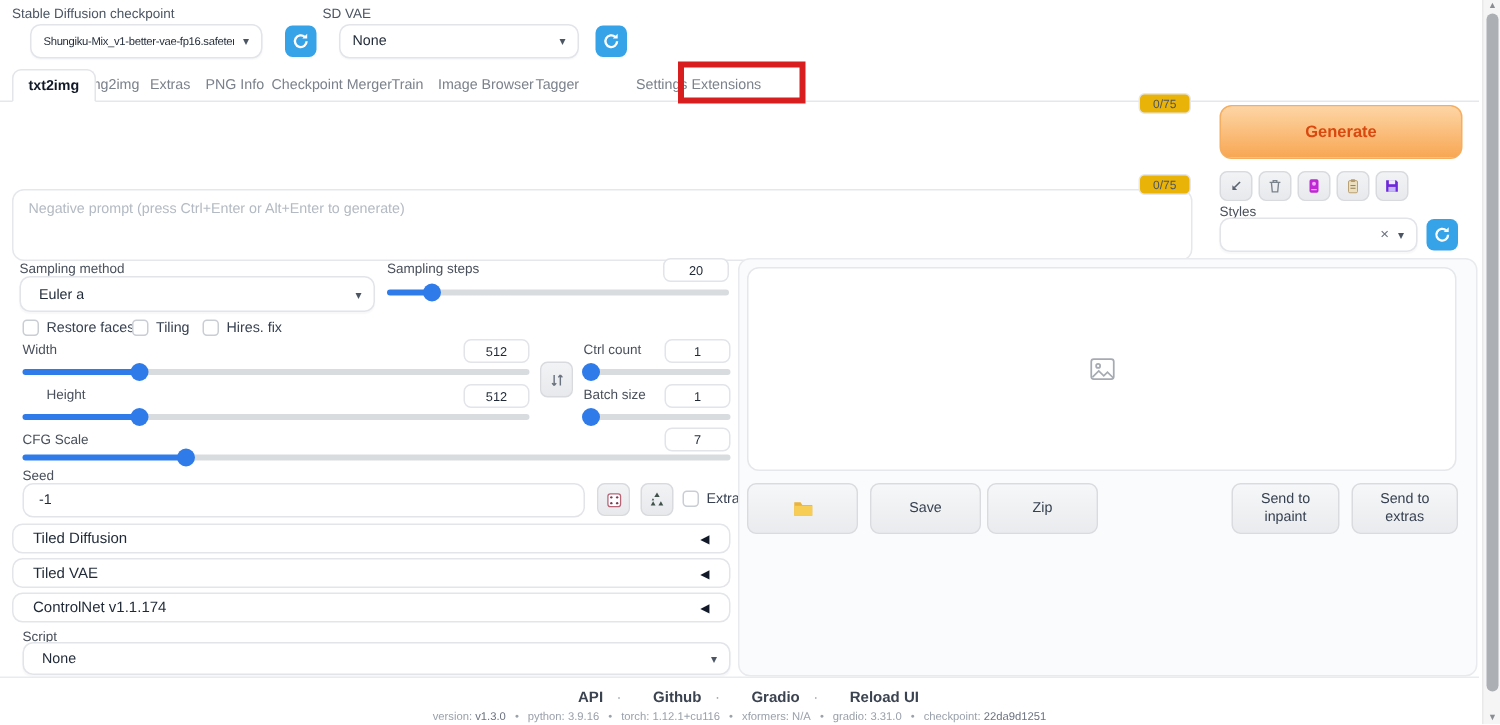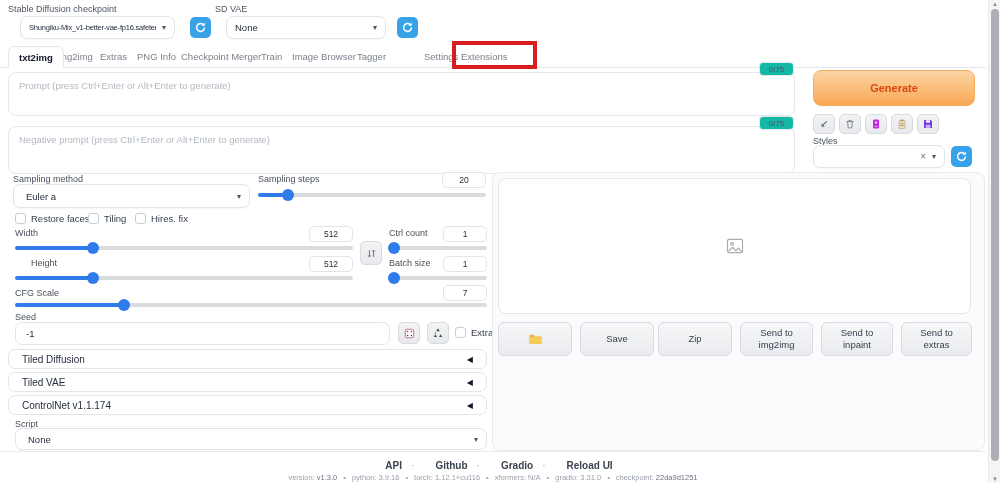--- a/index.html
+++ b/index.html
@@ -16,21 +16,21 @@
   .blue-btn { position:absolute; width:21px; height:21px; border:none; border-radius:5px;
               background:#36a3e8; display:flex; align-items:center; justify-content:center; cursor:pointer; }
 
   .tabbar-line { position:absolute; left:0; top:67px; width:986px; height:1px; background:#e5e7eb; }
   .tab { position:absolute; top:46px; font-size:9.5px; color:#7b828c; line-height:22px; white-space:nowrap; cursor:pointer; }
   .tab.active { height:22px; padding:0 10px; background:#fff; border:1px solid #e3e5e8; border-bottom-color:#fff;
                 border-radius:6px 6px 0 0; color:#111827; font-weight:700; z-index:2; }
   .annotation-box { position:absolute; left:452px; top:41px; width:85px; height:28px;
                     border:4px solid #d81e1e; z-index:5; pointer-events:none; }
 
-  .counter { position:absolute; width:35px; height:14px; background:#14b8a6; border:1px solid #e5e7eb;
+  .counter { position:absolute; width:35px; height:14px; background:#eab308; border:1px solid #e5e7eb;
              border-radius:4px; font-size:8px; color:#4b5563; display:flex; align-items:center;
              justify-content:center; z-index:3; }
   .textarea { position:absolute; background:#fff; border:1px solid #e5e7eb; border-radius:8px;
               padding:7px 10px; font-size:9.5px; color:#b3bac3; }
 
   .gen-btn { position:absolute; left:813px; top:70px; width:162px; height:36px; border:1px solid #f6ad5f;
              border-radius:8px; background:linear-gradient(180deg,#fdd5a5 0%,#f8a753 100%);
              color:#d9480f; font-weight:700; font-size:11px; display:flex; align-items:center;
              justify-content:center; cursor:pointer; font-family:"Liberation Sans", sans-serif; }
   .tool-btn { position:absolute; top:114px; width:22px; height:20px; background:linear-gradient(#f2f3f5,#e7e9ec);
@@ -130,23 +130,20 @@
   <span class="tab" style="left:137px">PNG Info</span>
   <span class="tab" style="left:181px">Checkpoint Merger</span>
   <span class="tab" style="left:261px">Train</span>
   <span class="tab" style="left:292px">Image Browser</span>
   <span class="tab" style="left:357px">Tagger</span>
   <span class="tab" style="left:424px">Settings</span>
   <span class="tab" style="left:461px">Extensions</span>
   <div class="annotation-box" style="border-color: rgb(216, 30, 30);"></div>
 
   <div class="counter" style="left:759px;top:62px">0/75</div>
-  <div class="textarea" style="left:8px;top:72px;width:787px;height:44px">
-    <span>Prompt (press Ctrl+Enter or Alt+Enter to generate)</span>
-  </div>
   <div class="counter" style="left:759px;top:116px">0/75</div>
   <div class="textarea" style="left:8px;top:126px;width:787px;height:48px">
     <span>Negative prompt (press Ctrl+Enter or Alt+Enter to generate)</span>
   </div>
 
   <button class="gen-btn">Generate</button>
   <button class="tool-btn" style="left:813px">
     <span>
         <svg width="12" height="12" viewBox="0 0 20 20">
           <path d="M14.5 5.5L8 12" stroke="#5b6470" stroke-width="1.8"></path>
@@ -311,21 +308,20 @@
   <button class="gbtn" style="left:498px;width:74px">
     <span>
         <svg width="15" height="12" viewBox="0 0 24 20">
           <path d="M2 3h7l2 3h11v12H2z" fill="#eab33b"></path>
           <path d="M2 7h20v11H2z" fill="#f7cd56"></path>
         </svg>
       </span>
   </button>
   <button class="gbtn" style="left:580px;width:74px">Save</button>
   <button class="gbtn" style="left:658px;width:74px">Zip</button>
-  <button class="gbtn" style="left:740px;width:73px">Send to img2img</button>
   <button class="gbtn" style="left:821px;width:72px">Send to inpaint</button>
   <button class="gbtn" style="left:901px;width:71px">Send to extras</button>
 
   <div class="page-divider"></div>
 
   <div class="footer-links">
     <span class="flink">API</span>
     <span class="fsep">·</span>
     <span class="flink">Github</span>
     <span class="fsep">·</span>

